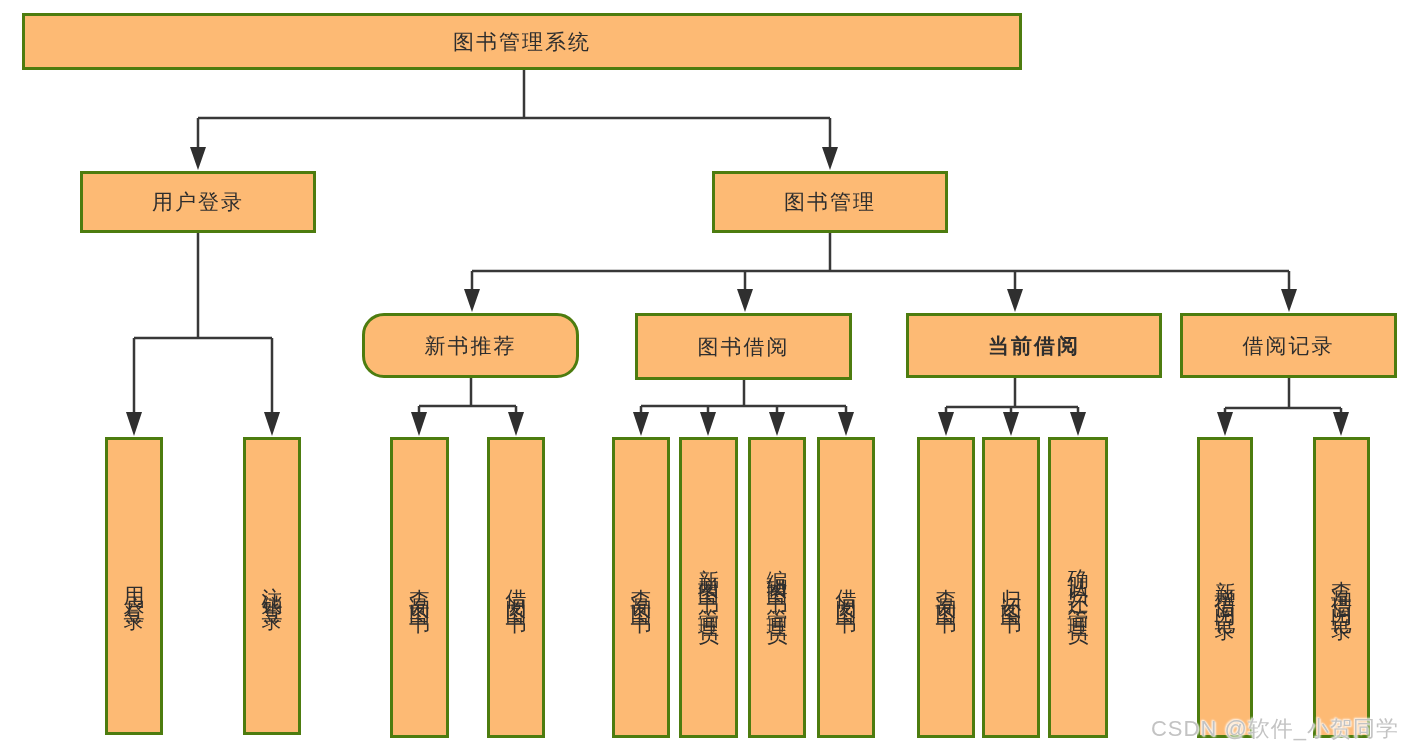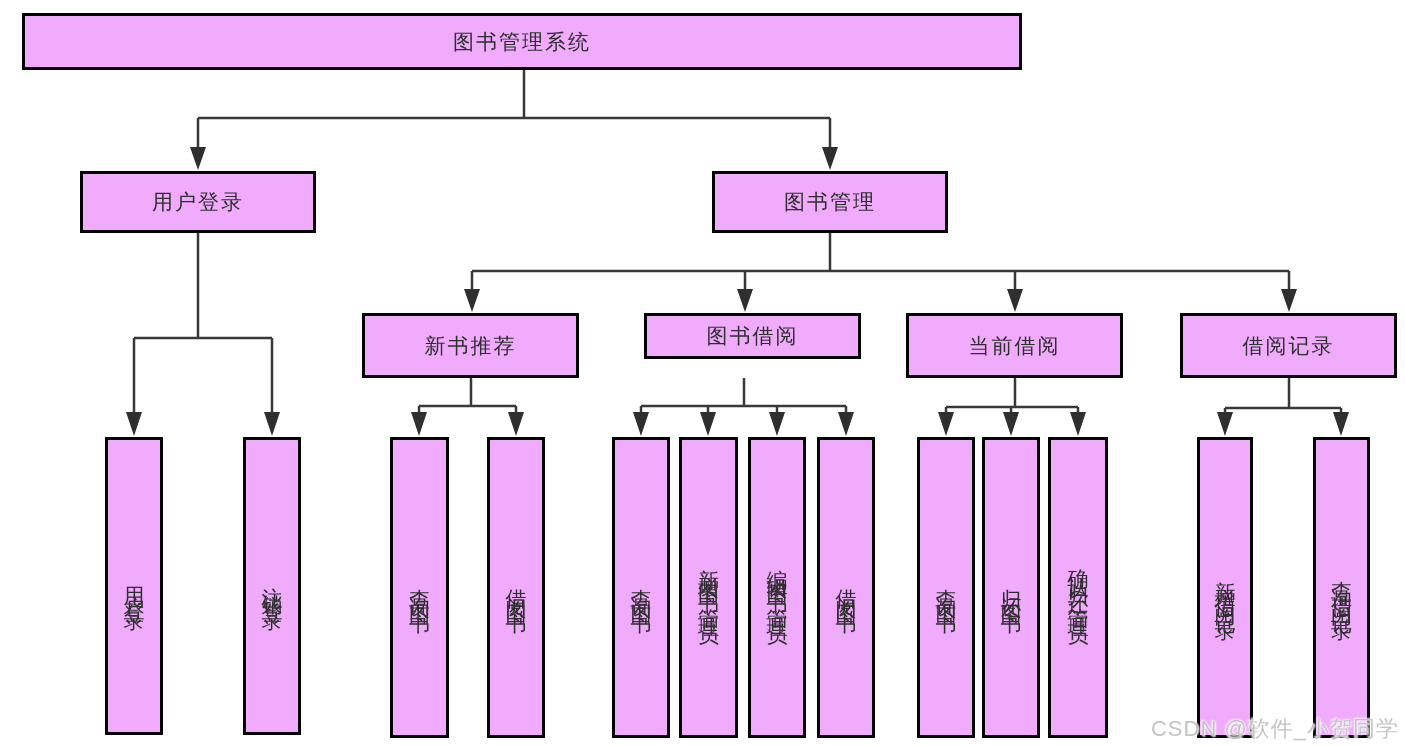--- a/index.html
+++ b/index.html
@@ -2,22 +2,22 @@
 <html><head>
 <meta charset="utf-8">
 <style>
   html,body { margin:0; padding:0; background:#ffffff; }
   .canvas {
     position:relative; width:1405px; height:747px; background:#ffffff;
     font-family:"Liberation Sans", sans-serif; overflow:hidden;
   }
   .wires { position:absolute; left:0; top:0; width:1405px; height:747px; }
   .box {
-    position:absolute; box-sizing:border-box; background:#f0abfc;
-    border:3px solid #000000; color:#2e2e2e;
+    position:absolute; box-sizing:border-box; background:#fdba74;
+    border:3px solid #4d7c0f; color:#2e2e2e;
     display:flex; align-items:center; justify-content:center;
   }
   .h-box { font-size:21px; letter-spacing:2px; font-weight:500; }
   .v-box {
     writing-mode:vertical-rl; text-orientation:mixed;
     font-size:21px; letter-spacing:8px; font-weight:500;
   }
   .watermark {
     position:absolute; top:714px; right:6px;
     font-size:22px; letter-spacing:1px; color:#c3c3c3;
@@ -89,23 +89,23 @@
       <polygon points="1217,412 1233,412 1225,436"></polygon>
       <polygon points="1333,412 1349,412 1341,436"></polygon>
     </g>
   </svg>
 
   <div class="box h-box" style="left:22px; top:13px; width:1000px; height:57px;">图书管理系统</div>
 
   <div class="box h-box" style="left:80px; top:171px; width:236px; height:62px;">用户登录</div>
   <div class="box h-box" style="left:712px; top:171px; width:236px; height:62px;font-family:Liberation Mono, monospace;">图书管理</div>
 
-  <div class="box h-box" style="left:362px; top:313px; width:217px; height:65px;">新书推荐</div>
-  <div class="box h-box" style="left:635px; top:313px; width:217px; height:46px;margin-left:9px;">图书借阅</div>
-  <div class="box h-box" style="left:906px; top:313px; width:217px; height:65px;">当前借阅</div>
+  <div class="box h-box" style="left:362px; top:313px; width:217px; height:65px;border-radius:22px;">新书推荐</div>
+  <div class="box h-box" style="left:635px; top:313px; width:217px; height:67px;">图书借阅</div>
+  <div class="box h-box" style="left:906px; top:313px; width:256px; height:65px;font-weight:bold;">当前借阅</div>
   <div class="box h-box" style="left:1180px; top:313px; width:217px; height:65px;">借阅记录</div>
 
   <div class="box v-box" style="left:105px; top:437px; width:58px; height:298px;">用户登录</div>
   <div class="box v-box" style="left:243px; top:437px; width:58px; height:298px;">注销登录</div>
 
   <div class="box v-box" style="left:390px; top:437px; width:59px; height:301px;">查询图书</div>
   <div class="box v-box" style="left:487px; top:437px; width:58px; height:301px;">借阅图书</div>
 
   <div class="box v-box" style="left:612px; top:437px; width:58px; height:301px;">查询图书</div>
   <div class="box v-box" style="left:679px; top:437px; width:59px; height:301px;">新增图书（管理员）</div>

